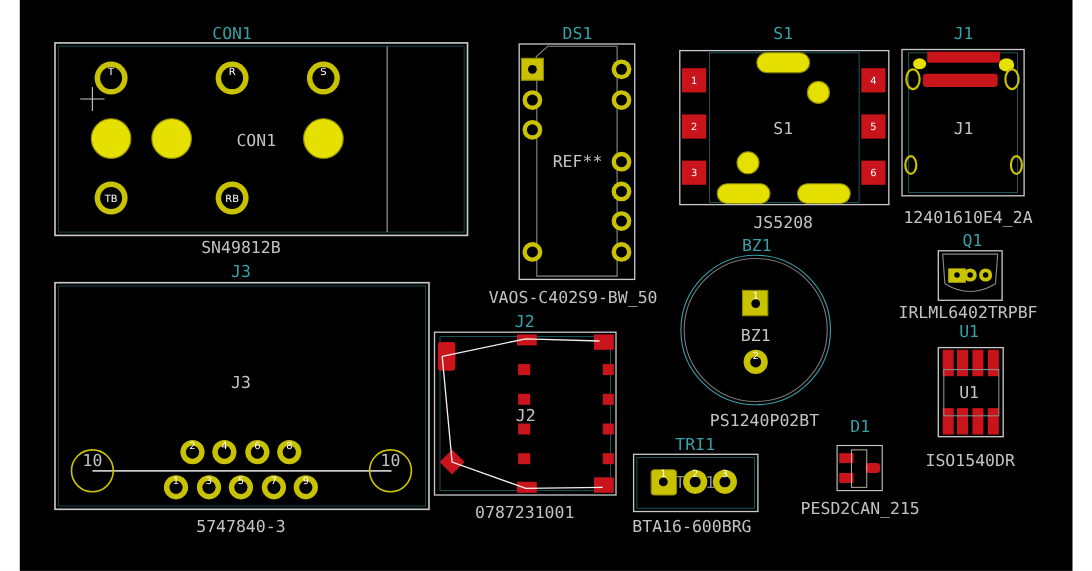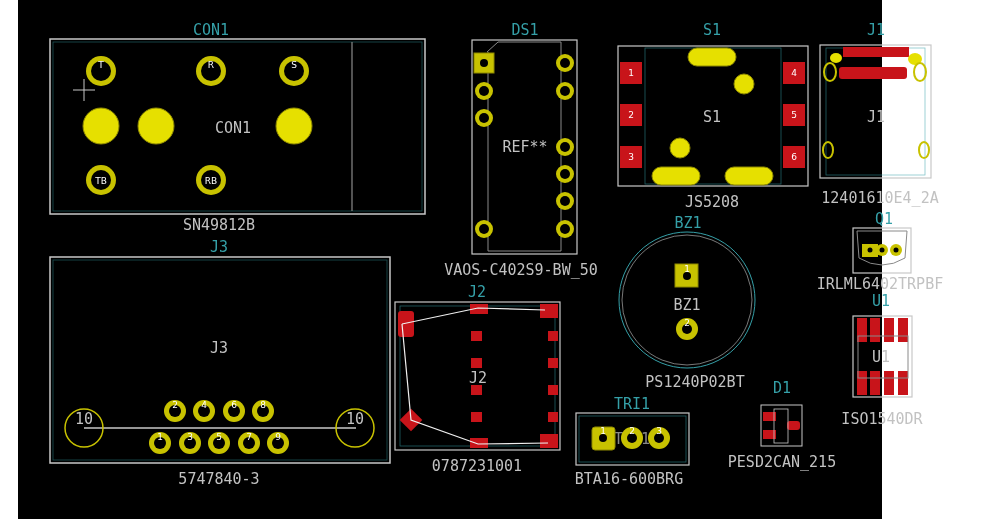--- a/index.html
+++ b/index.html
@@ -1,17 +1,17 @@
 <!DOCTYPE html>
 <html><head>
 <meta charset="utf-8">
 <style>
   html, body { margin:0; padding:0; background:#ffffff; }
   body { width:993px; height:519px; position:relative; overflow:hidden; font-family:"DejaVu Sans Mono", monospace; }
-  #canvas { position:absolute; left:18px; top:0; width:864px; height:519px; background:#000000; }
+  #canvas { position:absolute; left:18px; top:0; width:957px; height:519px; background:#000000; }
   svg { position:absolute; left:0; top:0; }
   .ref { fill:#35a0a8; font-size:15px; font-family:"DejaVu Sans Mono", monospace; }
   .val { fill:#c2c2c2; font-size:15px; font-family:"DejaVu Sans Mono", monospace; }
   .pn { fill:#ffffff; font-size:9px; font-family:"DejaVu Sans", sans-serif; }
 </style>
 </head>
 <body>
 
 <div id="canvas">
 <svg width="957" height="519" viewBox="18 0 957 519" xmlns="http://www.w3.org/2000/svg">

